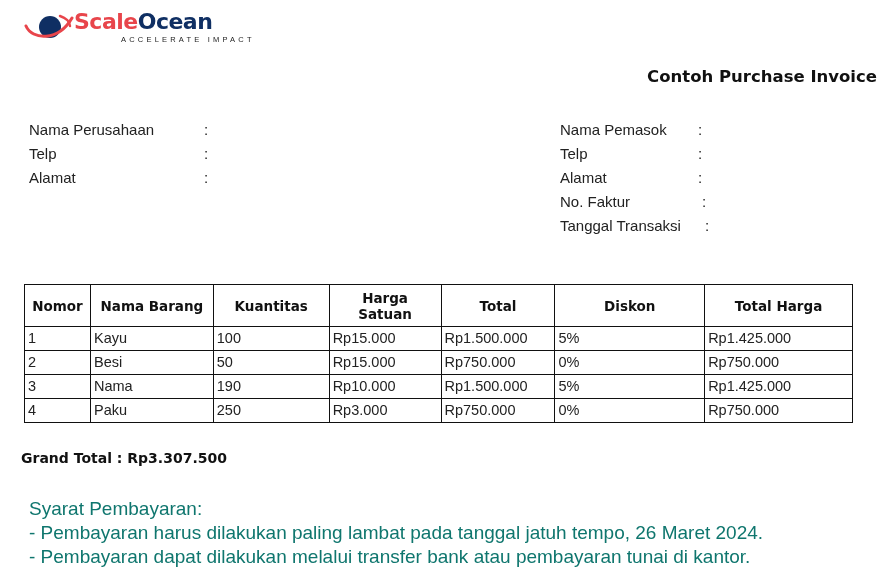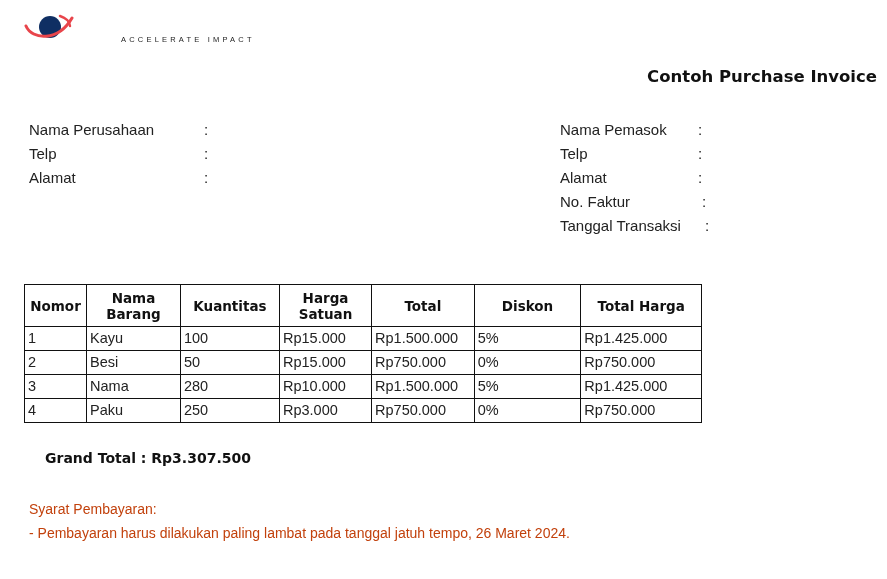--- a/index.html
+++ b/index.html
@@ -79,21 +79,21 @@
     .left-block .colon { left: 175px; }
     .right-block { left: 560px; top: 118px; width: 200px; }
     .right-block .colon { left: 138px; }
     .right-block .colon.c3 { left: 142px; }
     .right-block .colon.c4 { left: 145px; }
 
     table.items {
       position: absolute;
       left: 24px;
       top: 284px;
-      width: 678px;
+      width: 829px;
       border-collapse: collapse;
       font-size: 14.5px;
     }
     table.items th, table.items td {
       border: 1px solid #111;
       padding: 0 3px;
     }
     table.items th {
       height: 41px;
       font-family: "DejaVu Sans", sans-serif;
@@ -104,50 +104,51 @@
       color: #111;
     }
     table.items td {
       height: 23px;
       line-height: 23px;
       color: #222;
       text-align: left;
     }
     .grand-total {
       position: absolute;
-      left: 45px;
+      left: 21px;
       top: 450px;
       font-family: "DejaVu Sans", sans-serif;
       font-weight: bold;
       font-size: 14px;
       color: #111;
       white-space: nowrap;
     }
     .terms {
       position: absolute;
       left: 29px;
       top: 497px;
-      font-size: 14px;
-      color: #c2410c;
+      font-size: 19px;
+      color: #0f766e;
     }
     .terms div {
       height: 24px;
       line-height: 24px;
       white-space: nowrap;
     }
   </style>
 </head>
 <body>
 
 <div class="logo">
   <svg class="mark" width="50" height="30" viewBox="0 0 50 30">
     <circle cx="26" cy="13" r="11" fill="#0f2f63"></circle>
     <path d="M2 12 C 8 26, 34 28, 48 4" stroke="#e8454b" stroke-width="3" fill="none" stroke-linecap="round"></path>
     <path d="M36 2 C 42 4, 46 8, 46 12" stroke="#e8454b" stroke-width="2.5" fill="none" stroke-linecap="round"></path>
   </svg>
+  <div class="brand"><span class="scale">Scale</span><span class="ocean">Ocean</span></div>
   <div class="tagline">ACCELERATE IMPACT</div>
 </div>
 
 <div class="title">Contoh Purchase Invoice</div>
 
 <div class="info-block left-block">
   <div class="info-row">
     <span>Nama Perusahaan</span>
     <span class="colon">:</span>
   </div>
@@ -220,21 +221,21 @@
       <td>Besi</td>
       <td>50</td>
       <td>Rp15.000</td>
       <td>Rp750.000</td>
       <td>0%</td>
       <td>Rp750.000</td>
     </tr>
     <tr>
       <td>3</td>
       <td>Nama</td>
-      <td>280</td>
+      <td>190</td>
       <td>Rp10.000</td>
       <td>Rp1.500.000</td>
       <td>5%</td>
       <td>Rp1.425.000</td>
     </tr>
     <tr>
       <td>4</td>
       <td>Paku</td>
       <td>250</td>
       <td>Rp3.000</td>
@@ -246,13 +247,14 @@
 </table>
 
 <div class="grand-total">
   <span>Grand Total :</span>
   <span>Rp3.307.500</span>
 </div>
 
 <div class="terms">
   <div>Syarat Pembayaran:</div>
   <div>- Pembayaran harus dilakukan paling lambat pada tanggal jatuh tempo, 26 Maret 2024.</div>
+  <div>- Pembayaran dapat dilakukan melalui transfer bank atau pembayaran tunai di kantor.</div>
 </div>
 
 </body></html>

